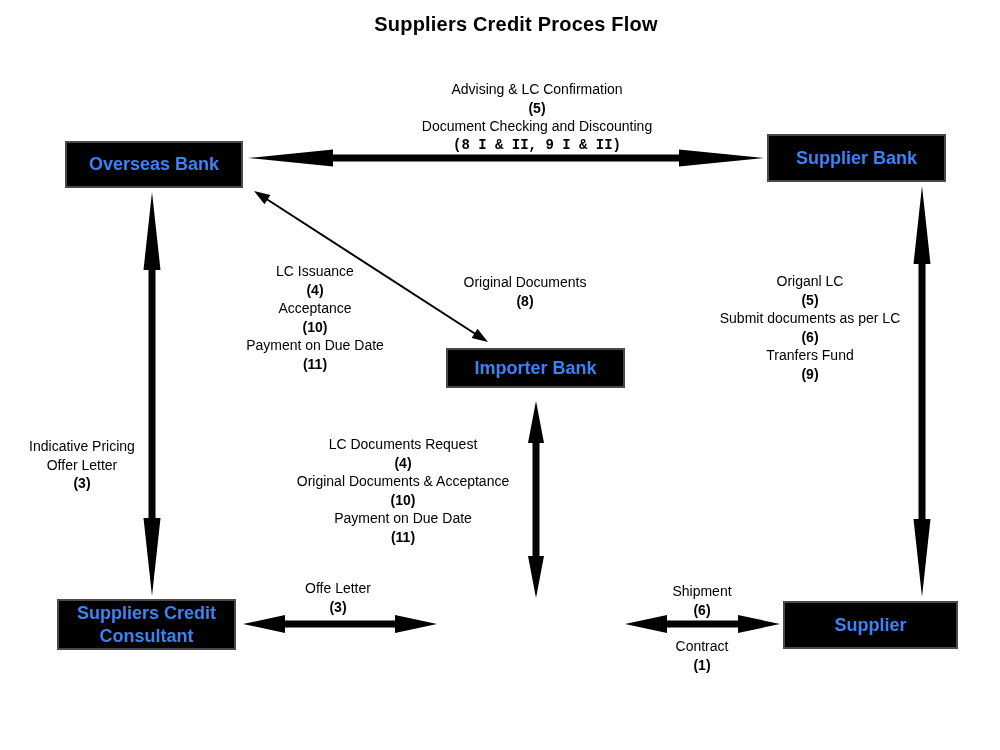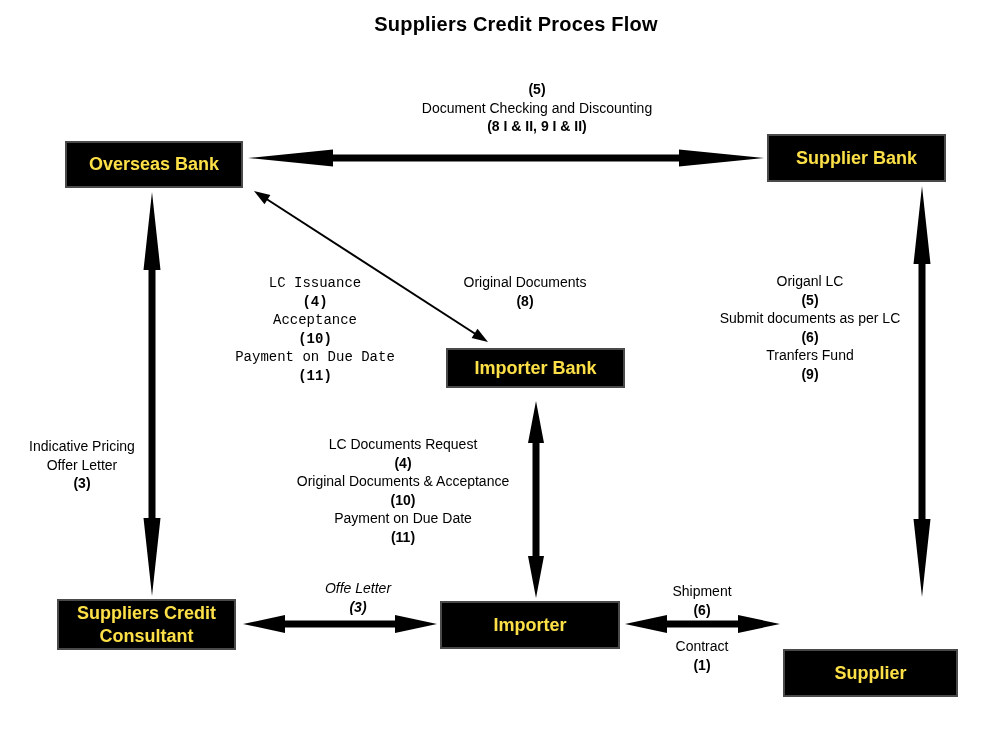--- a/index.html
+++ b/index.html
@@ -6,21 +6,21 @@
   .canvas{
     position:relative;width:1000px;height:750px;background:#ffffff;
     font-family:"Liberation Sans",sans-serif;color:#000;overflow:hidden;
   }
   .title{
     position:absolute;left:16px;top:13px;width:1000px;text-align:center;
     font-size:20px;font-weight:bold;letter-spacing:.2px;
   }
   svg.arrows{position:absolute;left:0;top:0;width:1000px;height:750px;}
   .node{
-    position:absolute;background:#000000;border:2px solid #4a4a4a;color:#fde047;
+    position:absolute;background:#000000;border:2px solid #4a4a4a;color:#3b82f6;
     display:flex;align-items:center;justify-content:center;text-align:center;
     font-weight:bold;font-size:18px;line-height:23px;box-sizing:border-box;
     padding:0 4px;
   }
   .elabel{
     position:absolute;text-align:center;font-size:14px;line-height:18.5px;color:#000;
   }
   .elabel div{white-space:nowrap;}
 </style>
 </head>
@@ -46,29 +46,29 @@
 
     <line x1="258" y1="193.5" x2="484" y2="339.5" stroke="#000" stroke-width="2"></line>
     <polygon fill="#000" points="488,342 471.6,337.9 477.5,328.7"></polygon>
     <polygon fill="#000" points="254,191 264.5,204.3 270.4,195"></polygon>
   </svg>
 
   <div class="node" style="left:65px;top:141px;width:178px;height:47px;">Overseas Bank</div>
   <div class="node" style="left:767px;top:134px;width:179px;height:48px;">Supplier Bank</div>
   <div class="node" style="left:446px;top:348px;width:179px;height:40px;">Importer Bank</div>
   <div class="node" style="left:57px;top:599px;width:179px;height:51px;">Suppliers Credit Consultant</div>
-  <div class="node" style="left:440px;top:601px;width:180px;height:48px;">Importer</div>
-  <div class="node" style="left:783px;top:601px;width:175px;height:48px;margin-top:48px;">Supplier</div>
+  <div class="node" style="left:783px;top:601px;width:175px;height:48px;">Supplier</div>
 
   <div class="elabel" style="left:357px;top:80px;width:360px;">
+      <div>Advising &amp; LC Confirmation</div>
       <div style="font-weight: bold;">(5)</div>
       <div>Document Checking and Discounting</div>
-      <div style="font-weight: bold;">(8 I &amp; II, 9 I &amp; II)</div>
+      <div style="font-weight: bold; font-family: Liberation Mono, monospace;">(8 I &amp; II, 9 I &amp; II)</div>
     </div>
-  <div class="elabel" style="left:205px;top:274px;width:220px;font-family:Liberation Mono, monospace;">
+  <div class="elabel" style="left:205px;top:262px;width:220px;">
       <div>LC Issuance</div>
       <div style="font-weight: bold;">(4)</div>
       <div>Acceptance</div>
       <div style="font-weight: bold;">(10)</div>
       <div>Payment on Due Date</div>
       <div style="font-weight: bold;">(11)</div>
     </div>
   <div class="elabel" style="left:415px;top:273px;width:220px;">
       <div>Original Documents</div>
       <div style="font-weight: bold;">(8)</div>
@@ -87,21 +87,21 @@
       <div style="font-weight: bold;">(3)</div>
     </div>
   <div class="elabel" style="left:273px;top:435px;width:260px;">
       <div>LC Documents Request</div>
       <div style="font-weight: bold;">(4)</div>
       <div>Original Documents &amp; Acceptance</div>
       <div style="font-weight: bold;">(10)</div>
       <div>Payment on Due Date</div>
       <div style="font-weight: bold;">(11)</div>
     </div>
-  <div class="elabel" style="left:278px;top:579px;width:160px;font-style:italic;">
+  <div class="elabel" style="left:258px;top:579px;width:160px;">
       <div>Offe Letter</div>
       <div style="font-weight: bold;">(3)</div>
     </div>
   <div class="elabel" style="left:632px;top:582px;width:140px;">
       <div>Shipment</div>
       <div style="font-weight: bold;">(6)</div>
     </div>
   <div class="elabel" style="left:632px;top:637px;width:140px;">
       <div>Contract</div>
       <div style="font-weight: bold;">(1)</div>

